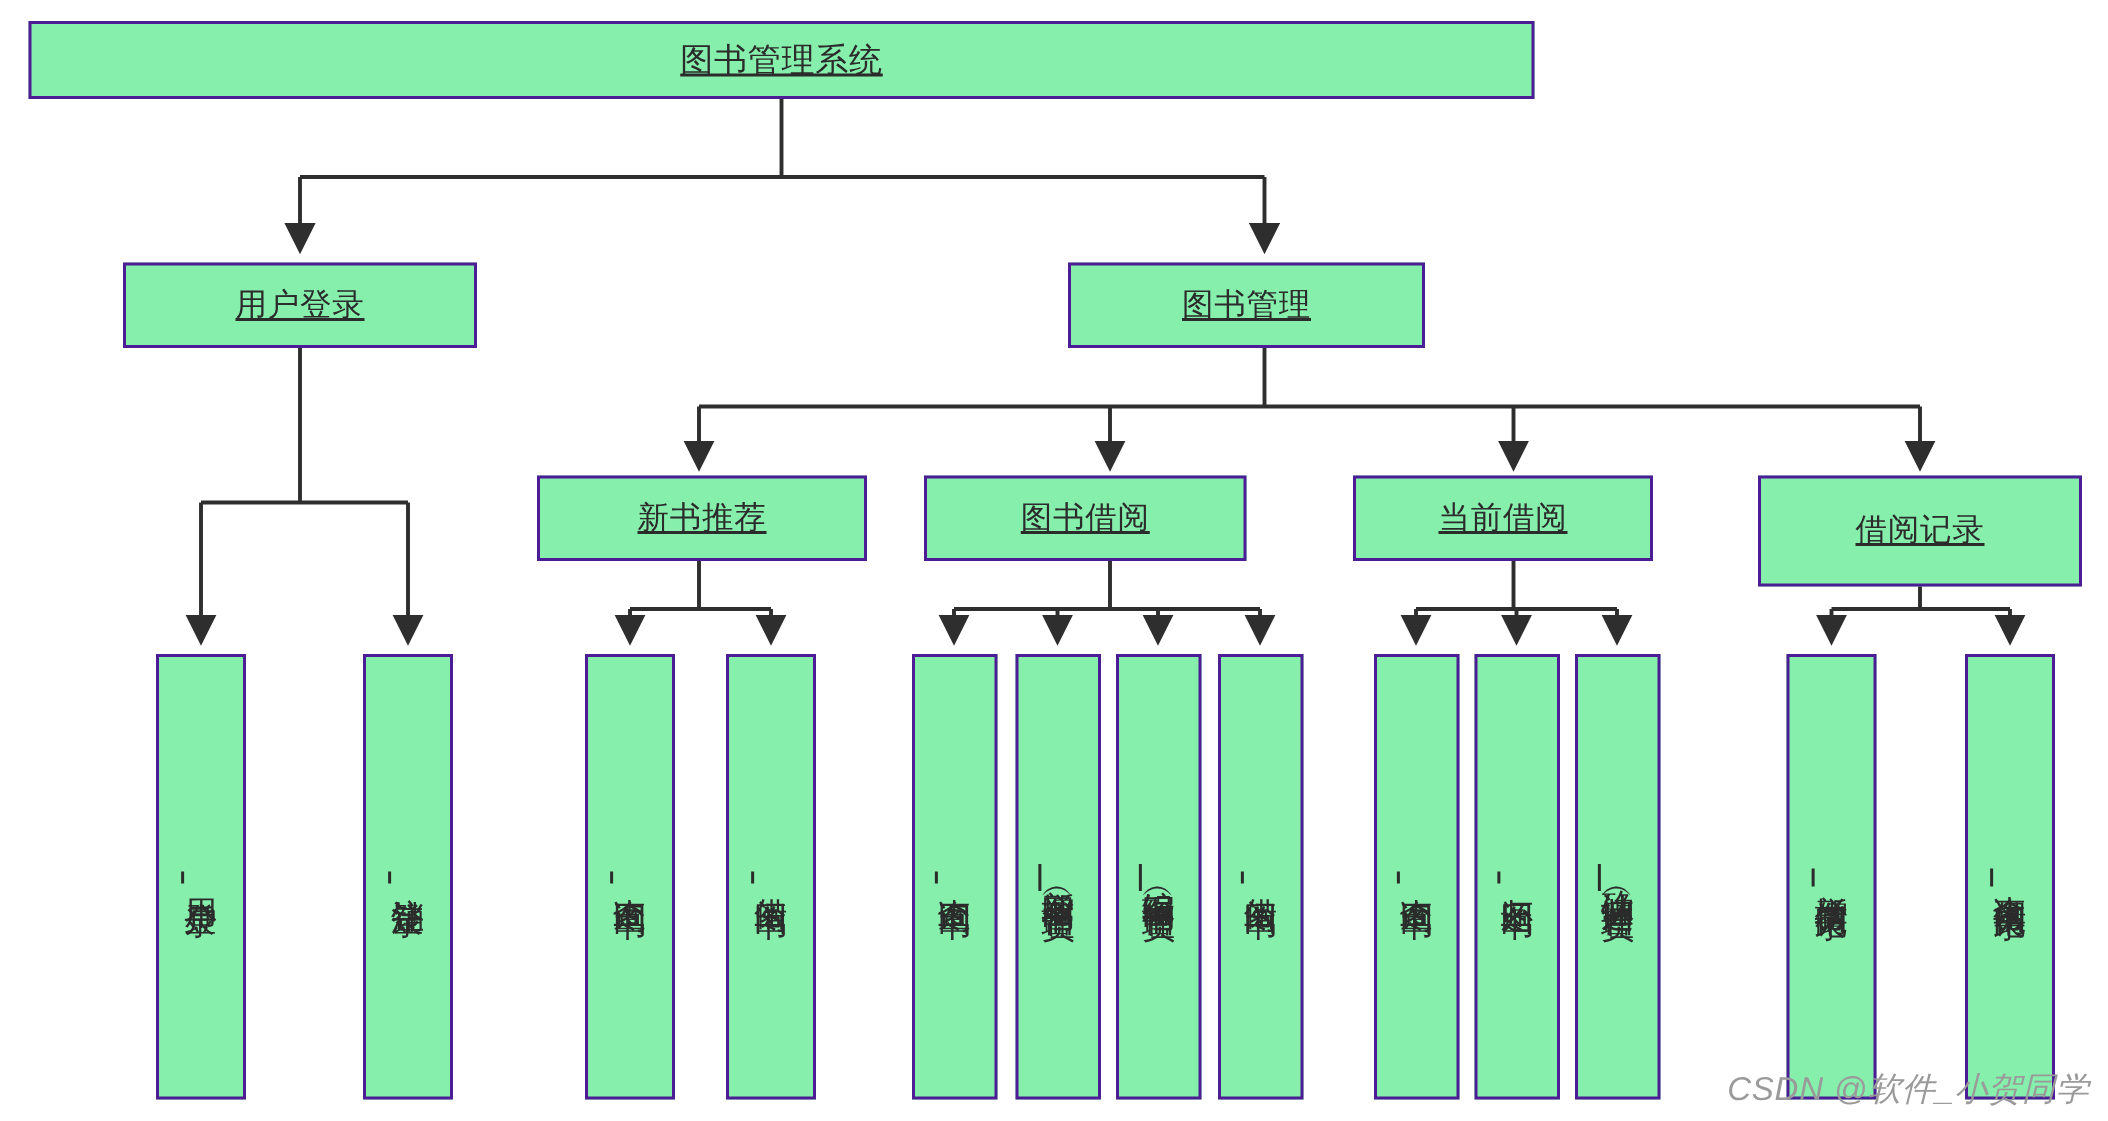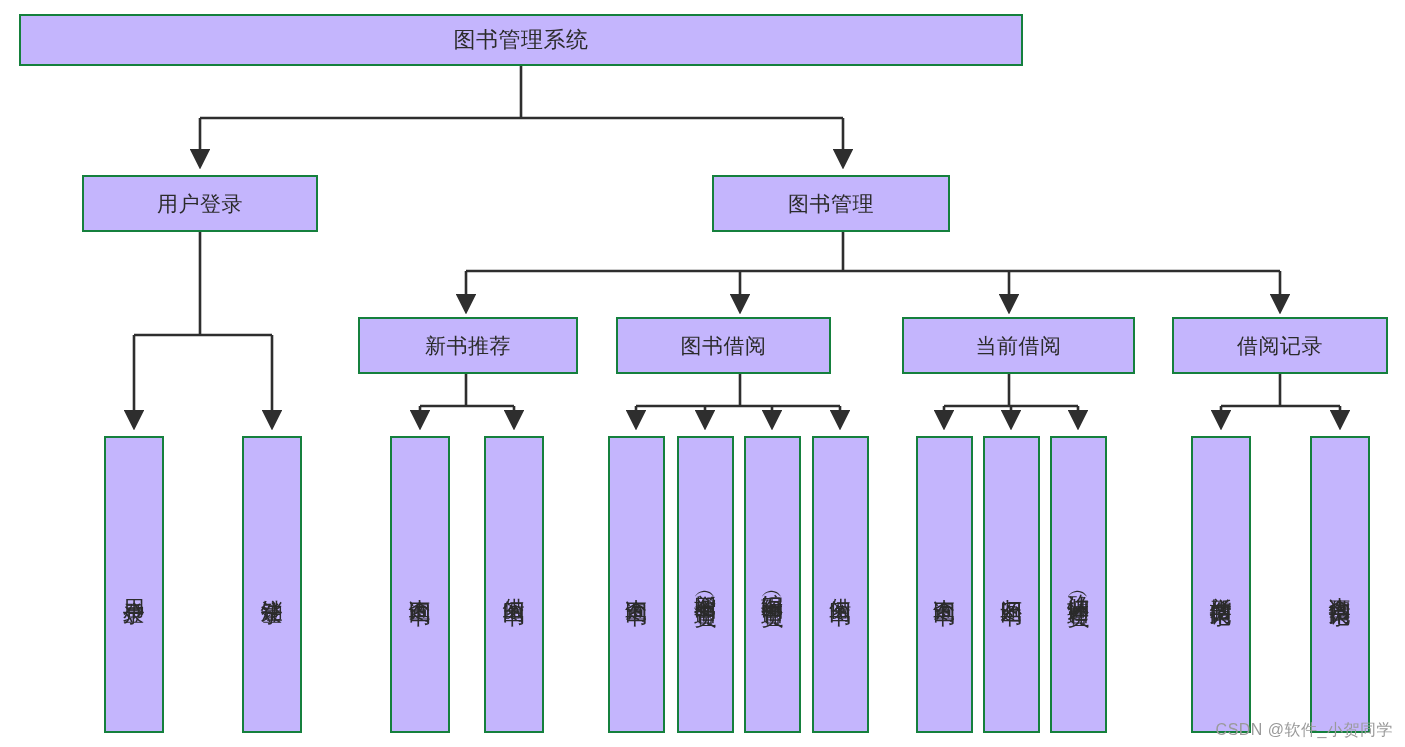--- a/index.html
+++ b/index.html
@@ -21,26 +21,27 @@
     position: absolute;
     left: 0;
     top: 0;
     width: 1405px;
     height: 747px;
     pointer-events: none;
   }
   .node {
     position: absolute;
     box-sizing: border-box;
-    background: #c4b5fd;
-    border: 2px solid #15803d;
+    background: #86efac;
+    border: 2px solid #4c1d95;
     display: flex;
     align-items: center;
     justify-content: center;
     color: #2b2b2b;
+    text-decoration: underline;
   }
   .node.h {
     font-size: 21px;
     letter-spacing: 0.5px;
     line-height: 1.2;
   }
   .node.title {
     font-size: 22px;
   }
   .node.v {
@@ -57,24 +58,25 @@
   .node.v span {
     writing-mode: vertical-rl;
     text-orientation: upright;
     display: block;
     white-space: nowrap;
   }
   .watermark {
     position: absolute;
     right: 12px;
     bottom: 6px;
-    font-size: 16px;
+    font-size: 22px;
     color: #9a9a9a;
     letter-spacing: 0.5px;
     white-space: nowrap;
+    font-style: italic;
   }
 </style>
 </head>
 <body>
 
 <div id="canvas">
 
   <svg class="wires" viewBox="0 0 1405 747">
     <defs>
       <marker id="arrow" viewBox="0 0 12 12" refX="10" refY="6" markerWidth="8" markerHeight="8" orient="auto-start-reverse">
@@ -135,24 +137,24 @@
   <div class="node h" style="left:712px; top:175px; width:238px; height:57px;align-items:center;">
     <span>图书管理</span>
   </div>
 
   <div class="node h" style="left:358px; top:317px; width:220px; height:57px;">
     <span>新书推荐</span>
   </div>
   <div class="node h" style="left:616px; top:317px; width:215px; height:57px;">
     <span>图书借阅</span>
   </div>
-  <div class="node h" style="left:902px; top:317px; width:233px; height:57px;">
+  <div class="node h" style="left:902px; top:317px; width:200px; height:57px;">
     <span>当前借阅</span>
   </div>
-  <div class="node h" style="left:1172px; top:317px; width:216px; height:57px;">
+  <div class="node h" style="left:1172px; top:317px; width:216px; height:74px;">
     <span>借阅记录</span>
   </div>
 
   <div class="node v" style="left:104px; top:436px; width:60px; height:297px;">
     <span>用户登录</span>
   </div>
   <div class="node v" style="left:242px; top:436px; width:60px; height:297px;">
     <span>注销登录</span>
   </div>
 

